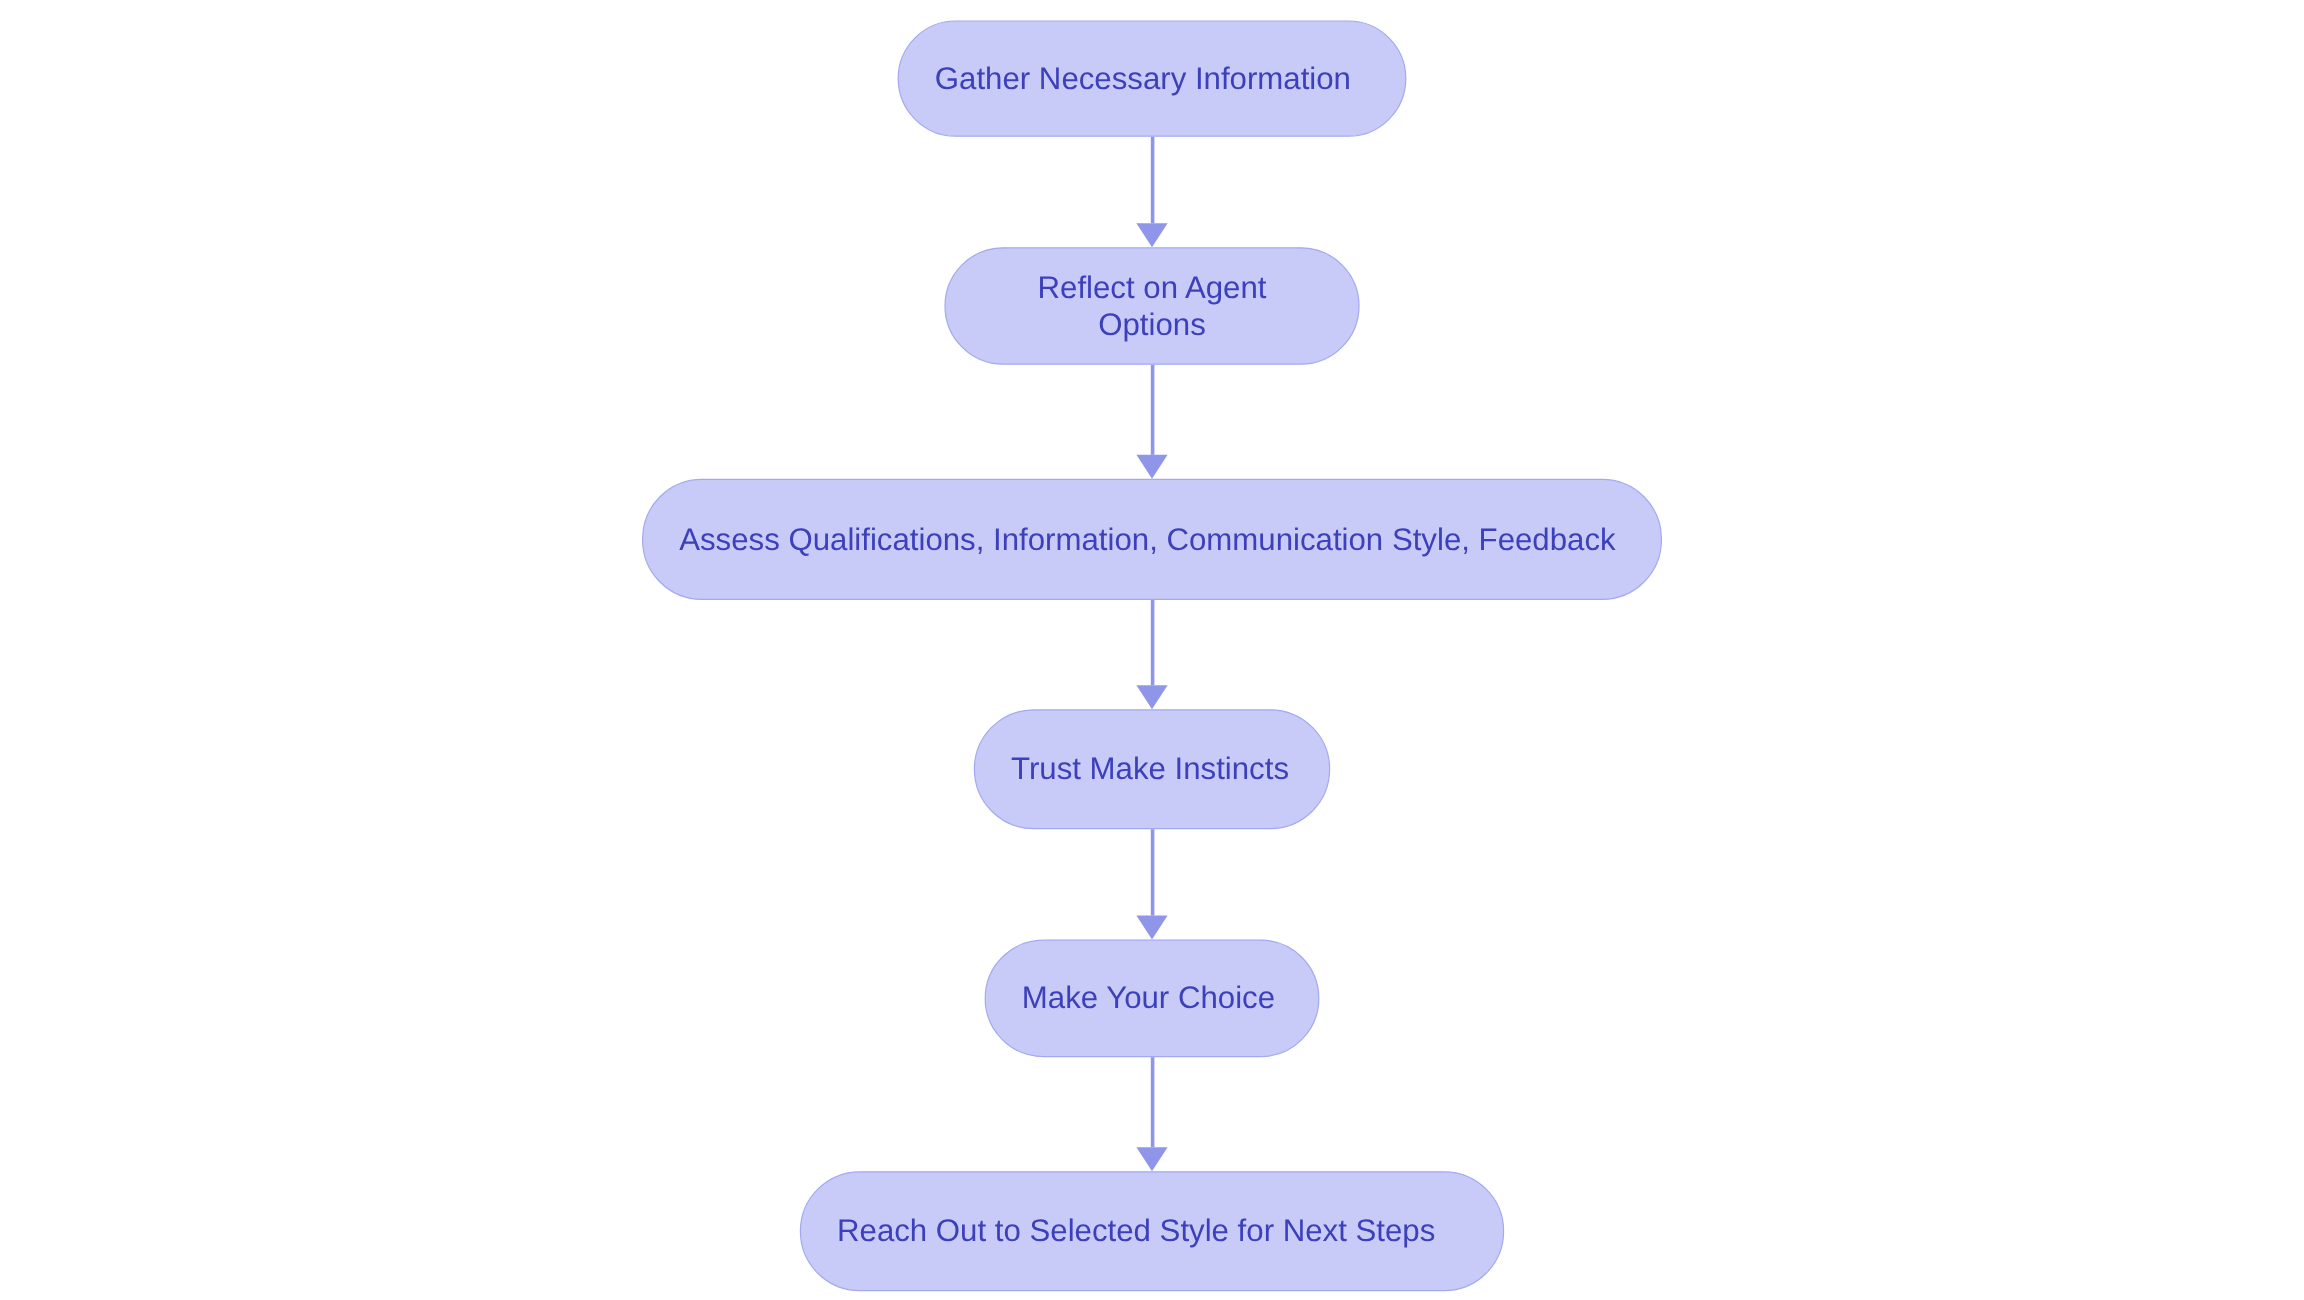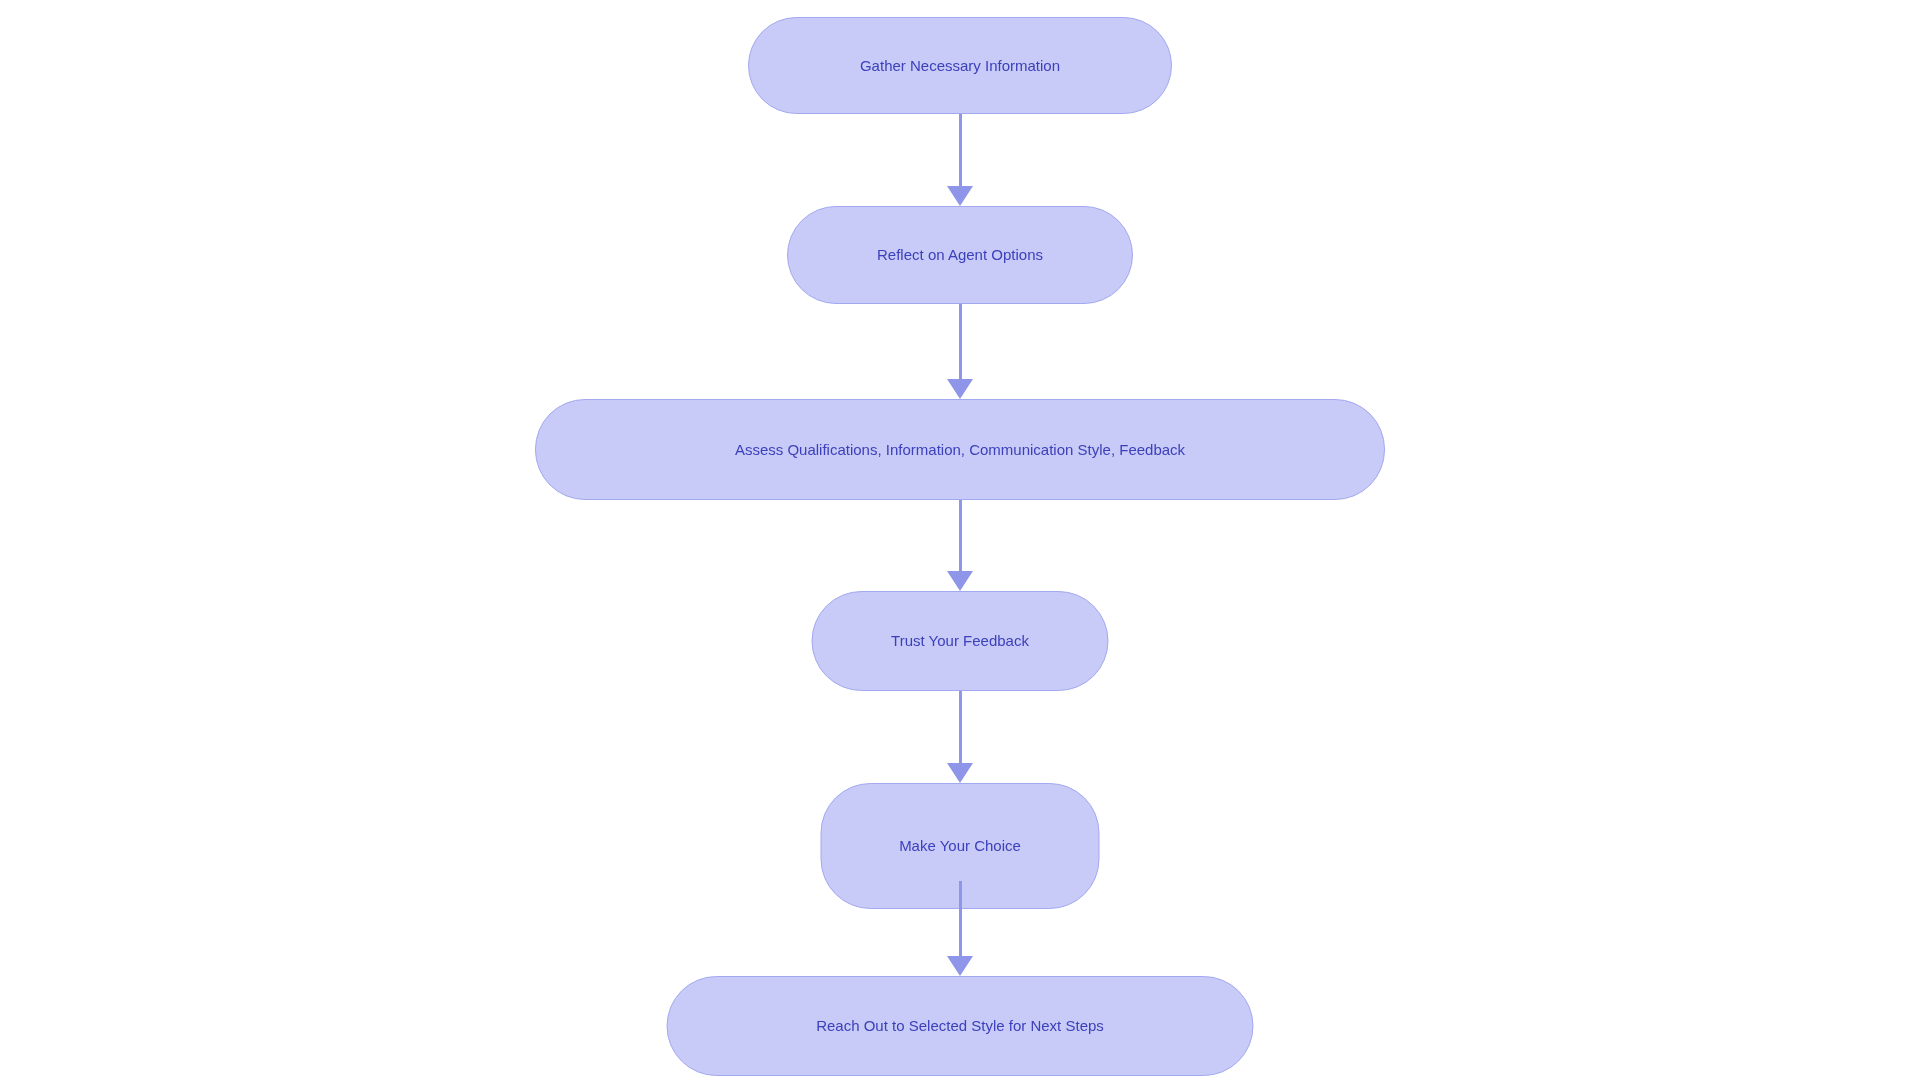--- a/index.html
+++ b/index.html
@@ -23,32 +23,31 @@
   }
   .node{
     position:absolute;
     left:960px;
     transform:translateX(-50%);
     background:var(--node-fill);
     border:1.5px solid var(--node-border);
     border-radius:50px;
     display:flex;
     align-items:center;
-    justify-content:center;
     text-align:center;
     color:var(--text);
-    font-size:15px;
+    font-size:26px;
     line-height:1.2;
     padding:0 30px;
   }
   .n1{top:17px;width:424px;height:97px;}
   .n2{top:206px;width:346px;height:98px;}
   .n3{top:399px;width:850px;height:101px;}
   .n4{top:591px;width:297px;height:100px;}
-  .n5{top:783px;width:279px;height:126px;}
+  .n5{top:783px;width:279px;height:98px;}
   .n6{top:976px;width:587px;height:100px;}
   .arrow{
     position:absolute;
     left:960px;
     transform:translateX(-50%);
     display:flex;
     flex-direction:column;
     align-items:center;
   }
   .arrow .line{
@@ -95,21 +94,21 @@
   <div class="node n3">
     <span>Assess Qualifications, Information, Communication Style, Feedback</span>
   </div>
 
   <div class="arrow a3">
     <div class="line"></div>
     <div class="head"></div>
   </div>
 
   <div class="node n4">
-    <span>Trust Your Feedback</span>
+    <span>Trust Make Instincts</span>
   </div>
 
   <div class="arrow a4">
     <div class="line"></div>
     <div class="head"></div>
   </div>
 
   <div class="node n5">
     <span>Make Your Choice</span>
   </div>

